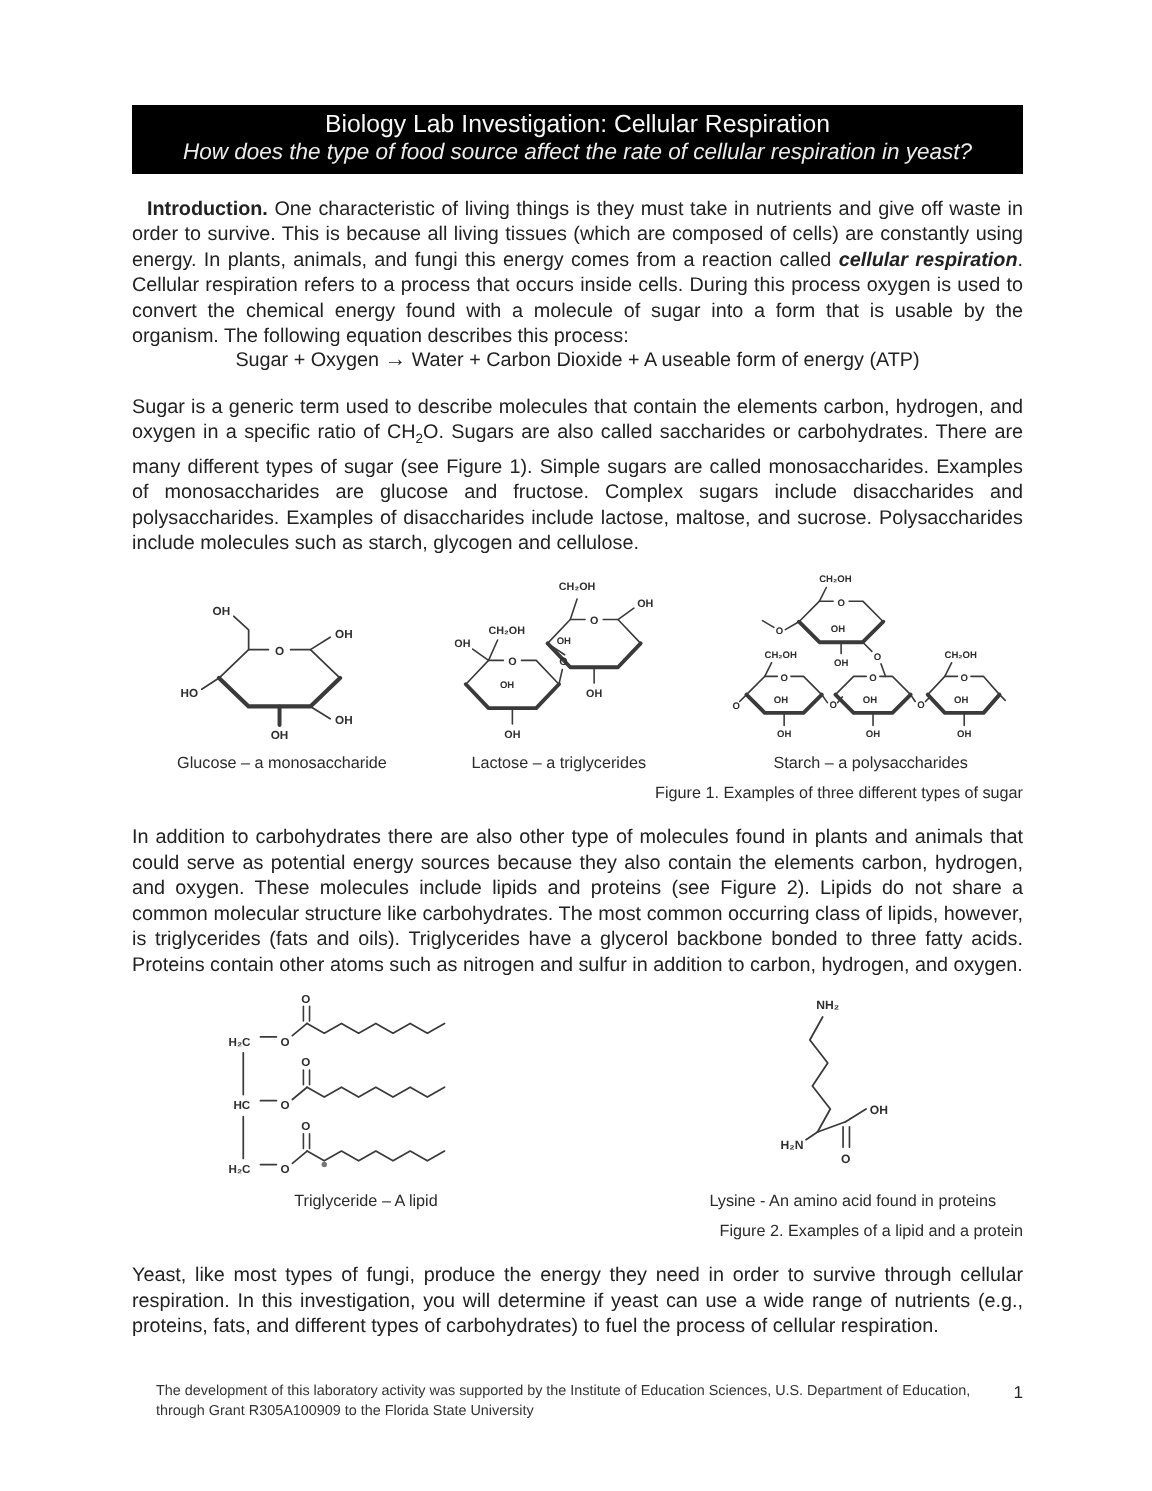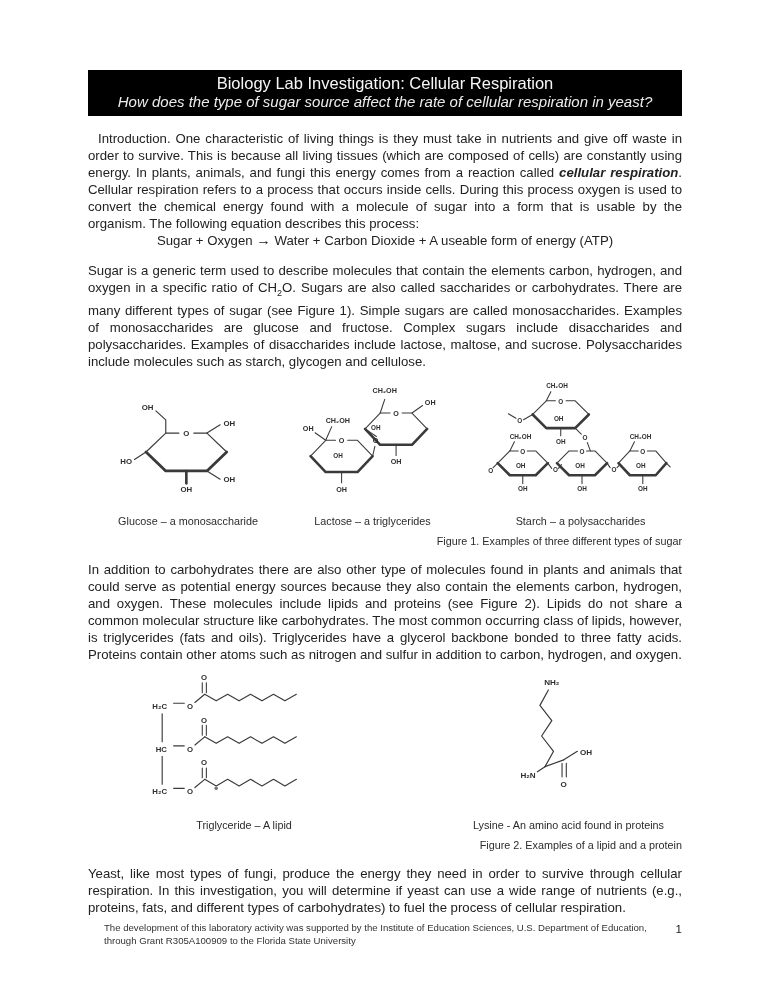--- a/index.html
+++ b/index.html
@@ -5,33 +5,33 @@
   * { margin:0; padding:0; box-sizing:border-box; }
   html,body { background:#ffffff; }
   body { width:768px; height:994px; font-family:"Liberation Sans","DejaVu Sans",sans-serif; color:#1f1f1f; }
   .page { position:relative; width:768px; height:994px; padding:70px 86px 0 88px; overflow:hidden; background:#fff;border-radius:25px; }
 
   .title-bar { background:#000; color:#f7f7f7; text-align:center; padding:3px 6px 5px; }
   .doc-title { font-size:16.5px; line-height:20px; }
   .doc-subtitle { font-size:15px; line-height:18px; font-style:italic; color:#ececec; }
 
   .body-text { font-size:13.2px; line-height:17px; text-align:justify; margin-top:14px; color:#222; }
-  .bold { font-weight:normal;padding-left:10px; }
+  .bold { font-weight:bold;padding-left:10px; }
   .bold-italic { font-weight:bold; font-style:italic; }
   sub.chem { font-size:9px; }
 
   .equation { font-size:13.2px; text-align:center; color:#222; }
   .equation .arrow { font-weight:bold; font-size:14.5px; }
 
   .figure-block { margin-top:8px; }
   .figure-row { display:flex; justify-content:space-between; align-items:flex-end; }
   .fig1-row { padding-left:30px; padding-right:8px; }
   .fig2-row { padding-left:55px; padding-right:18px; margin-top:10px; }
   .molecule-col { display:flex; flex-direction:column; align-items:center; }
-  .molecule-label { font-size:10.8px; color:#2b2b2b; margin-top:20px; white-space:nowrap; }
+  .molecule-label { font-size:10.8px; color:#2b2b2b; margin-top:8px; white-space:nowrap; }
   .figure-caption { text-align:right; font-size:10.8px; color:#2b2b2b; margin-top:8px; }
 
   svg.structure { display:block; }
   svg.structure path, svg.structure line, svg.structure polyline { stroke:#3a3a3a; fill:none; stroke-width:1.4; stroke-linecap:round; stroke-linejoin:round; }
   svg.structure .bold-bond { stroke-width:3.4; }
   svg.structure .wedge { stroke-width:3.2; }
   svg.structure .dbl { stroke-width:1.3; }
   svg.structure text { font-family:"Liberation Sans","DejaVu Sans",sans-serif; font-size:9.5px; font-weight:bold; fill:#2e2e2e; }
   svg.structure text.sm { font-size:8.4px; }
 
@@ -39,21 +39,21 @@
   .footnote { font-size:9.6px; line-height:12.5px; color:#333; max-width:556px;margin-left:16px; }
   .page-number { font-size:11.5px; color:#222; padding-top:1px; }
 </style>
 </head>
 <body>
 
 <div class="page">
 
   <header class="title-bar">
     <div class="doc-title">Biology Lab Investigation: Cellular Respiration</div>
-    <div class="doc-subtitle">How does the type of sugar source affect the rate of cellular respiration in yeast?</div>
+    <div class="doc-subtitle">How does the type of food source affect the rate of cellular respiration in yeast?</div>
   </header>
 
   <p class="body-text"><span class="bold">Introduction.</span><span> One characteristic of living things is they must take in nutrients and give off waste in order to survive. This is because all living tissues (which are composed of cells) are constantly using energy.  In plants, animals, and fungi this energy comes from a reaction called </span><span class="bold-italic">cellular respiration</span><span>. Cellular respiration refers to a process that occurs inside cells. During this process oxygen is used to convert the chemical energy found with a molecule of sugar into a form that is usable by the organism. The following equation describes this process:</span></p>
 
   <p class="equation"><span>Sugar + Oxygen </span><span class="arrow">→</span><span> Water + Carbon Dioxide + A useable form of energy (ATP)</span></p>
 
   <p class="body-text"><span>Sugar is a generic term used to describe molecules that contain the elements carbon, hydrogen, and oxygen in a specific ratio of CH</span><sub class="chem">2</sub><span>O. Sugars are also called saccharides or carbohydrates. There are many different types of sugar (see Figure 1). Simple sugars are called monosaccharides. Examples of monosaccharides are glucose and fructose. Complex sugars include disaccharides and polysaccharides.  Examples of disaccharides include lactose, maltose, and sucrose. Polysaccharides include molecules such as starch, glycogen and cellulose.</span></p>
 
   <figure class="figure-block">
     <div class="figure-row fig1-row">

